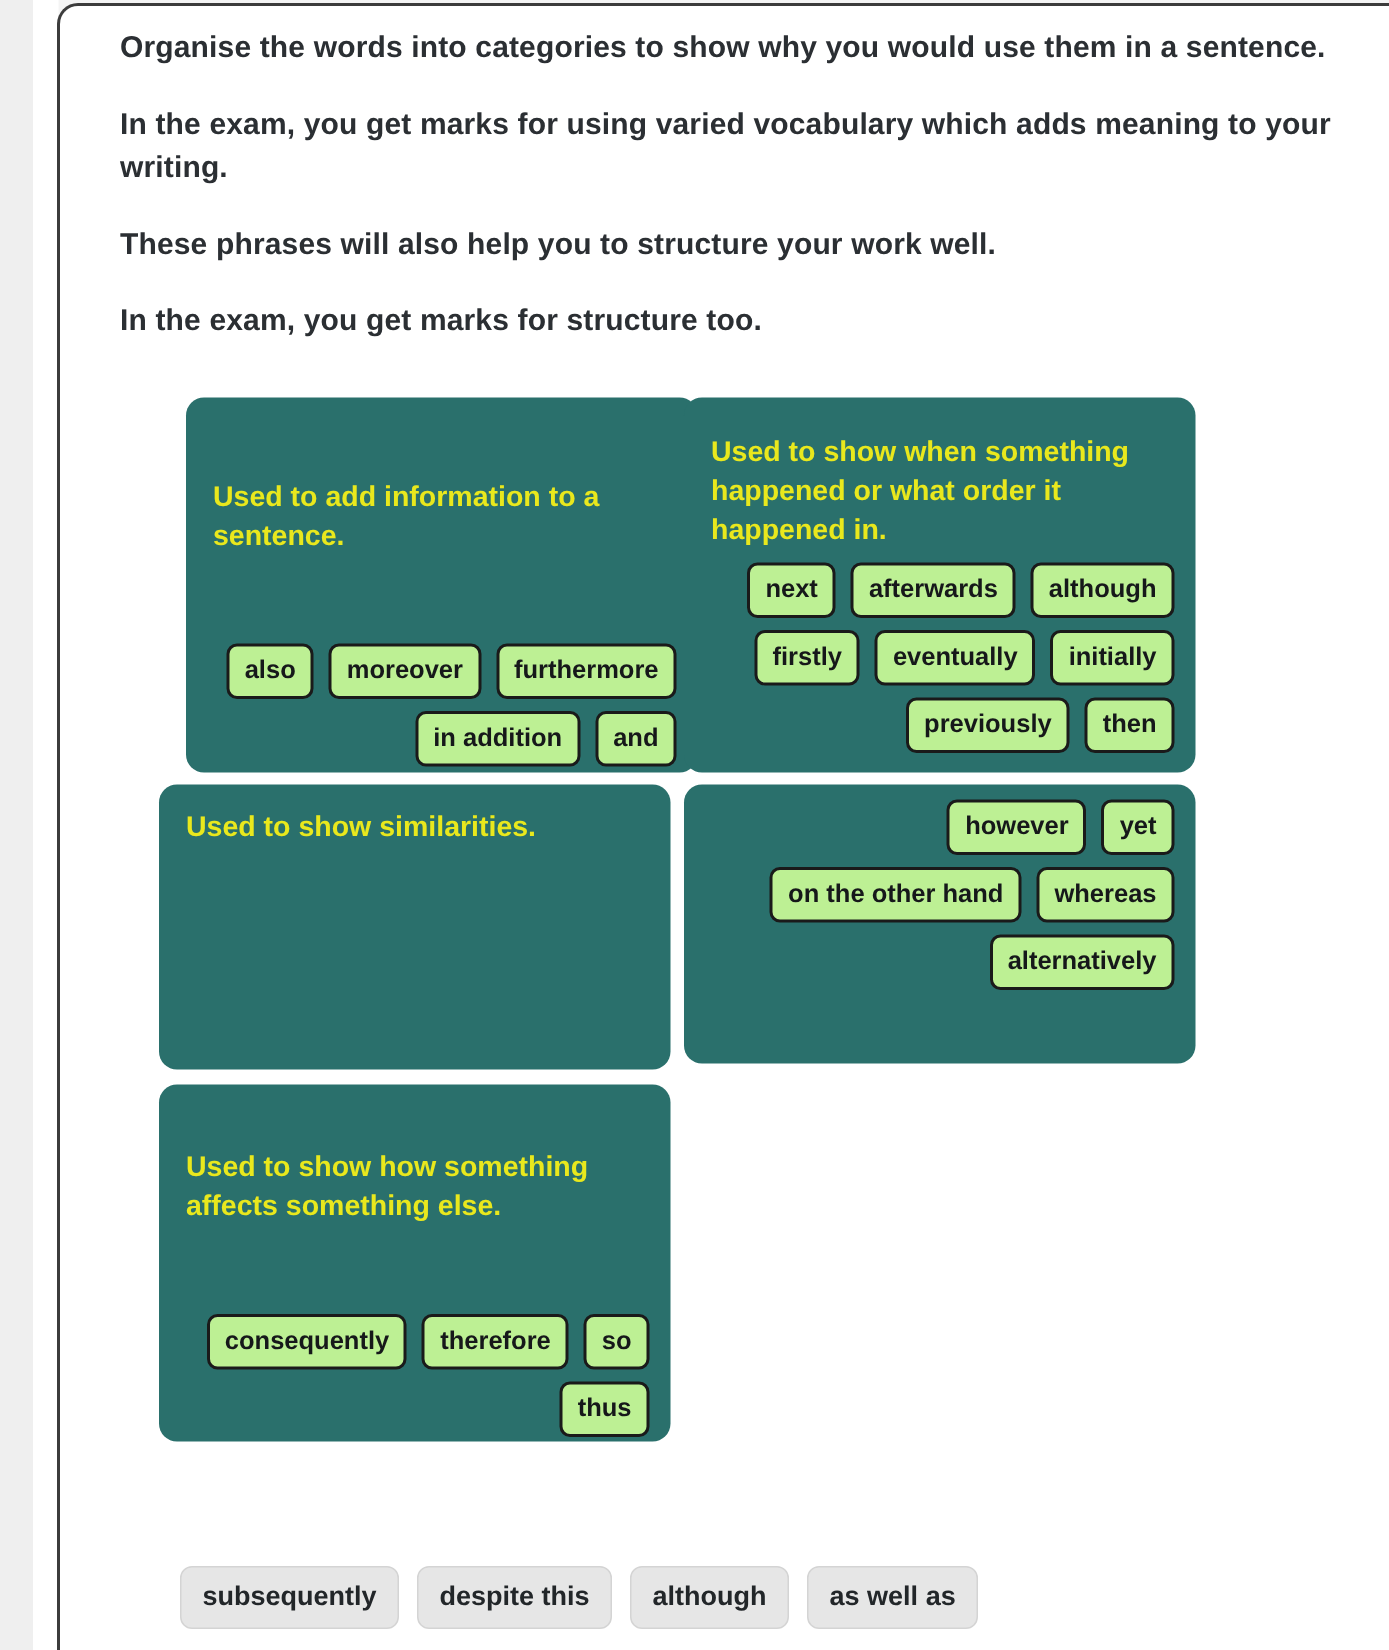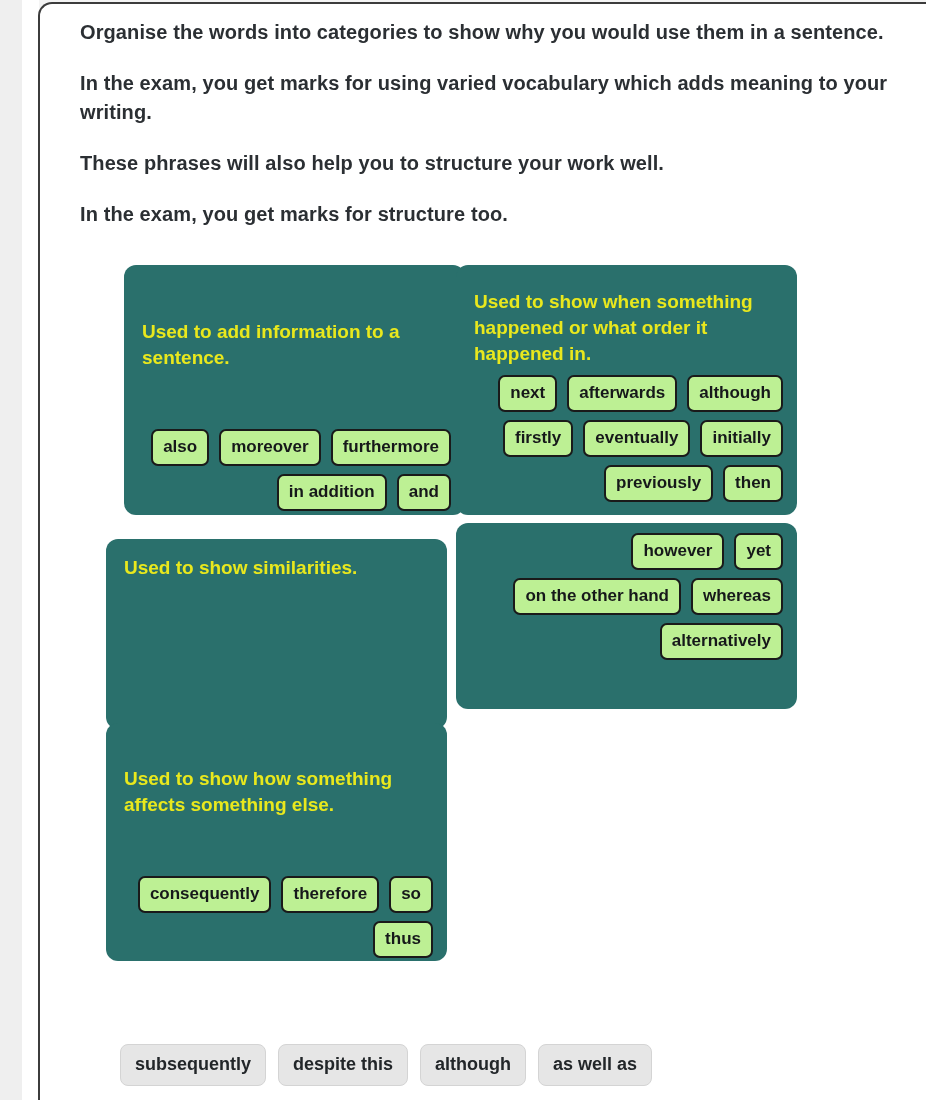--- a/index.html
+++ b/index.html
@@ -97,21 +97,21 @@
     color: #16181a;
     font-size: 17px;
     line-height: 20px;
     padding: 6px 10px 7px 10px;
     white-space: nowrap;
   }
 
   
   #box-0 { left: 26px;  top: 0px;   width: 341px; height: 250px; margin-left: 18px; }
   #box-1 { left: 376px; top: 0px;   width: 341px; height: 250px; }
-  #box-2 { left: 26px;  top: 258px; width: 341px; height: 190px; margin-top: 16px; }
+  #box-2 { left: 26px;  top: 258px; width: 341px; height: 190px; }
   #box-3 { left: 376px; top: 258px; width: 341px; height: 186px; }
   #box-4 { left: 26px;  top: 458px; width: 341px; height: 238px; }
 
   #box-0 .cat-title { margin-top: 44px; margin-bottom: 58px; }
   #box-1 .cat-title { margin-top: 14px; margin-bottom: 8px; }
   #box-2 .cat-title { margin-top: 6px;  margin-bottom: 8px; }
   #box-3 .cat-title { margin-top: 6px;  margin-bottom: 8px; }
   #box-4 .cat-title { margin-top: 33px; margin-bottom: 58px; }
 
   

